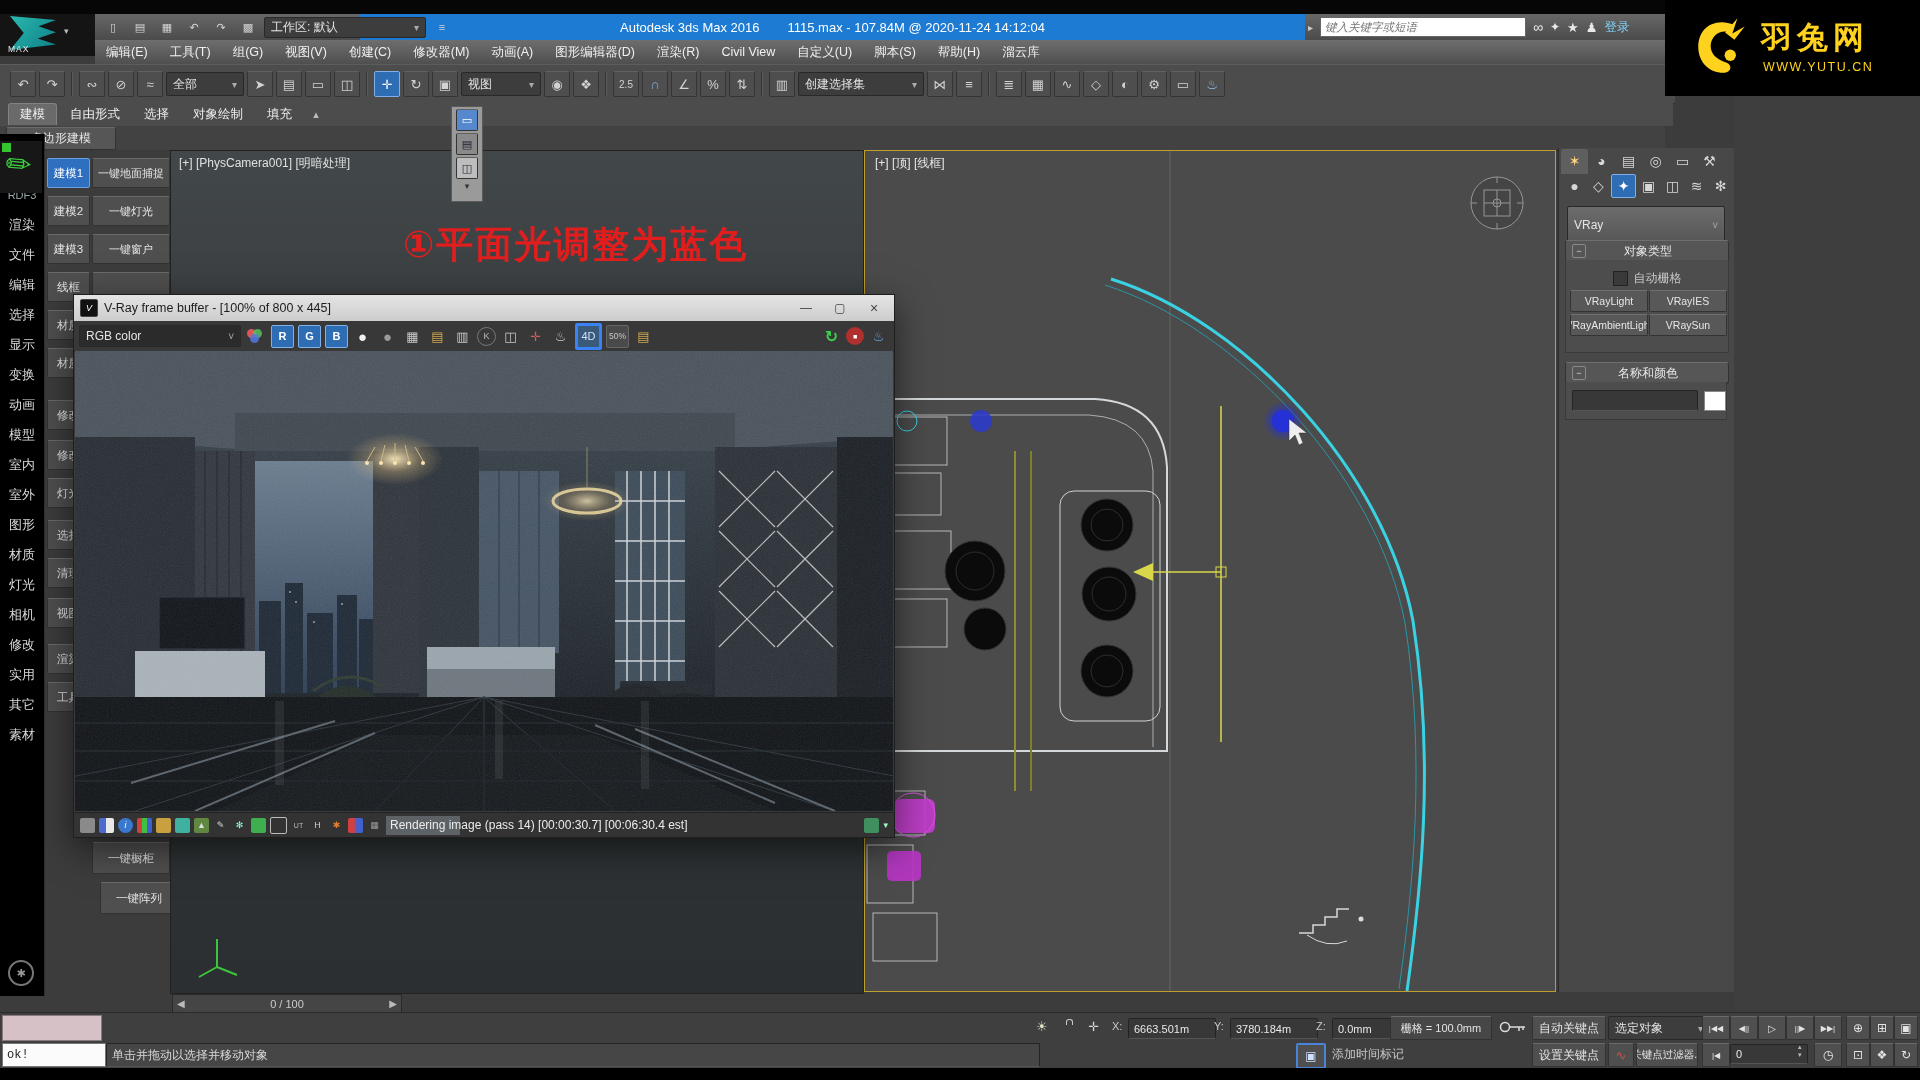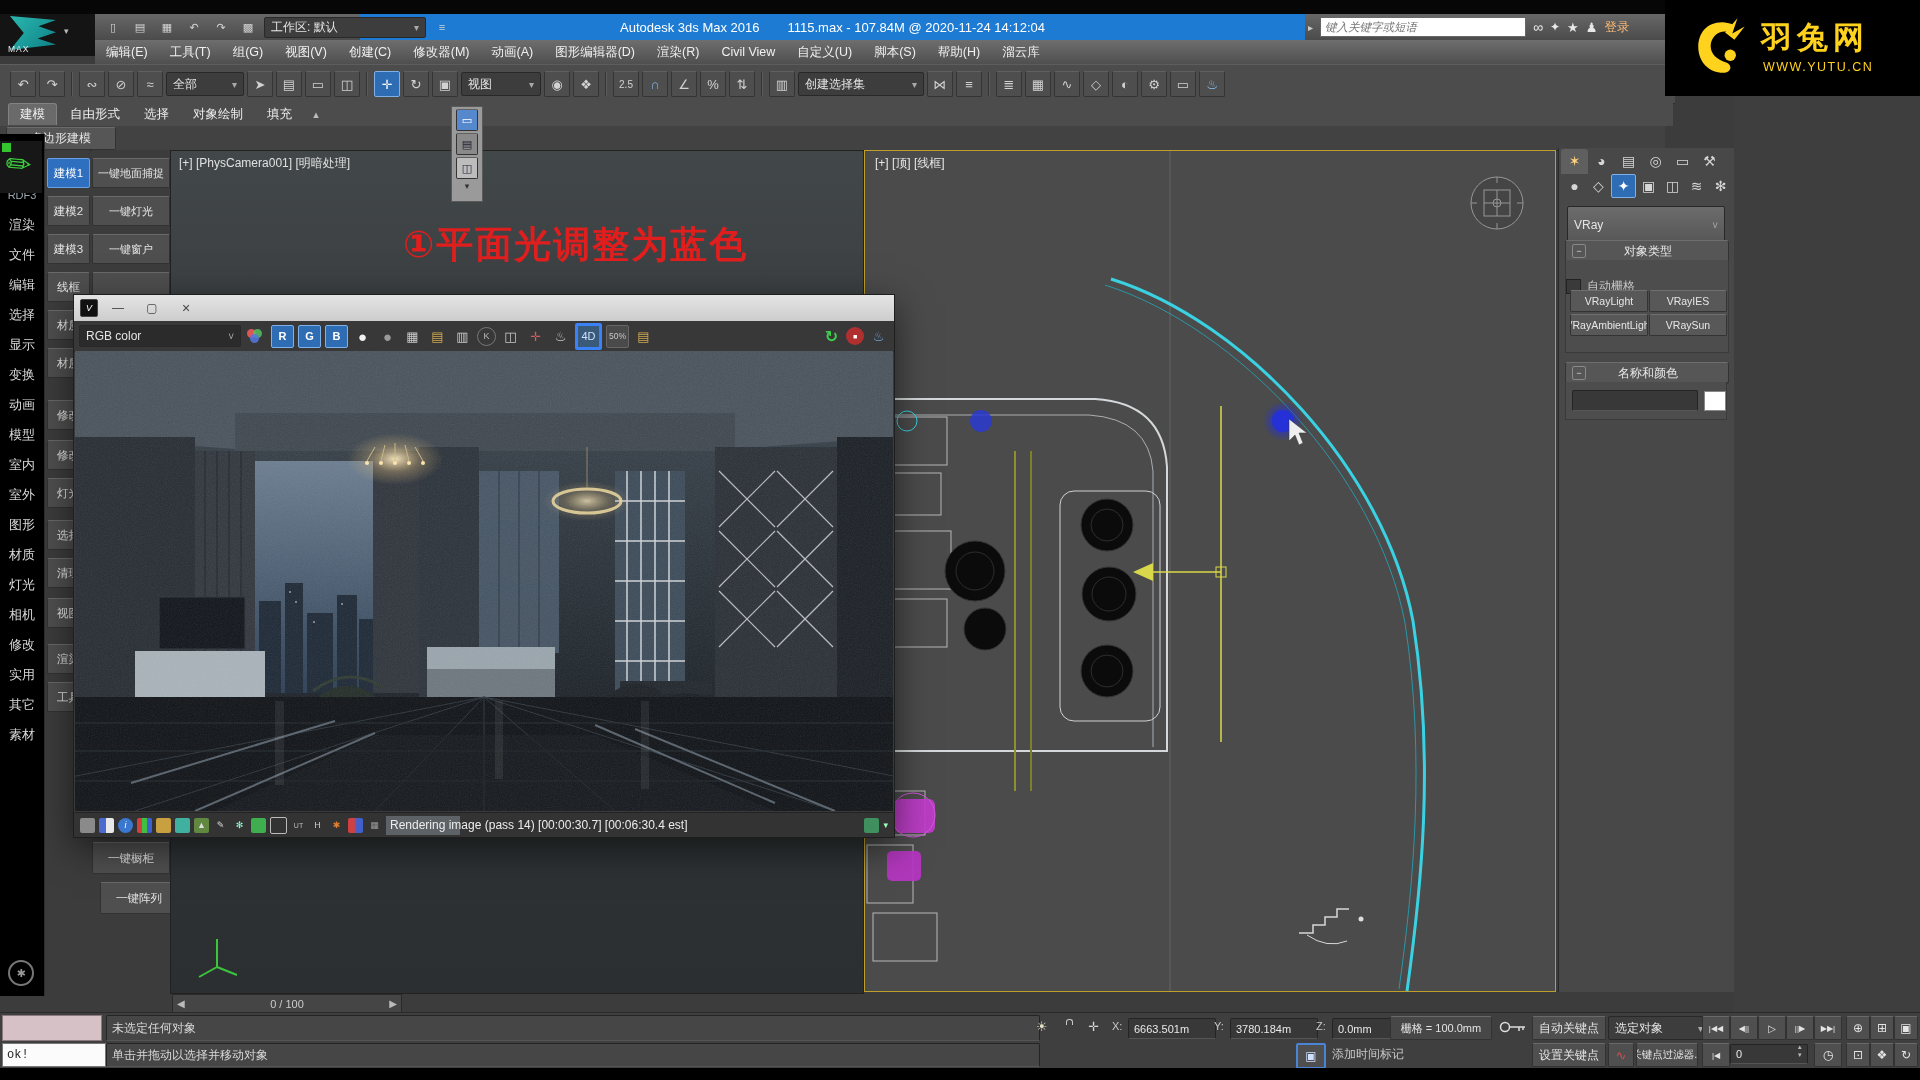--- a/index.html
+++ b/index.html
@@ -67,21 +67,21 @@
     <span style="color:#fff;font-size:13px">1115.max - 107.84M @ 2020-11-24 14:12:04</span>
   </div>
 
   <div class="abs row" style="left:1308px;top:17px;height:20px;gap:7px;z-index:5">
     <span style="color:#ccc;font-size:10px">▸</span>
     <input class="search" placeholder="键入关键字或短语" style="">
     <span style="color:#e8e8e8;font-size:14px">∞</span>
     <span style="color:#e8e8e8;font-size:12px">✦</span>
     <span style="color:#e8e8e8;font-size:13px">★</span>
     <span style="color:#e8e8e8;font-size:13px">♟</span>
-    <span style="color:#fdba74;font-size:12.5px">登录</span>
+    <span style="color:#7dd3fc;font-size:12.5px">登录</span>
   </div>
 
   <div class="abs" style="left:1665px;top:0;width:255px;height:96px;background:#000;z-index:7">
     <svg class="abs" style="left:26px;top:14px" width="62" height="66" viewBox="0 0 60 64">
       <path d="M30 8 C15 8 7 19 7 32 c0 15 11 25 24 25 9 0 9-8 3-10 -9-3-15-8-15-16 0-9 8-15 15-14 6 1 8-3 6-7 -3-1-6-2-10-2z" fill="#ffd21e"></path>
       <path d="M33 18 L45 4 L40 19 L52 12 L42 25 Z" fill="#ffd21e"></path>
       <circle cx="38" cy="40" r="5.5" fill="#ffd21e"></circle>
     </svg>
     <div class="abs wm-brand" style="left:96px;top:22px">羽兔网</div>
     <div class="abs wm-url" style="left:98px;top:60px">WWW.YUTU.CN</div>
@@ -323,20 +323,21 @@
         <circle cx="62" cy="16" r="2.5" fill="#ddd" stroke="none"></circle>
       </g>
     </svg>
     <span class="abs" style="left:10px;top:4px;color:#e8e8e8;font-size:12px">[+] [顶] [线框]</span>
   </div>
 
   <div class="abs" style="left:73px;top:294px;width:820px;height:542px;background:#3a3a3a;border:1px solid #1e1e1e;box-shadow:0 10px 34px rgba(0,0,0,.55);z-index:50">
 
     <div class="row" style="height:26px;background:linear-gradient(#e4e4e4,#cdcdcd);padding:0 6px;gap:6px">
       <span style="width:16px;height:16px;background:#111;border-radius:2px;display:flex;align-items:center;justify-content:center;color:#fff;font-size:9px;font-style:italic;border:1px solid #444">V</span>
+      <span style="flex:1;color:#1d1d1d;font-size:12.5px">V-Ray frame buffer - [100% of 800 x 445]</span>
       <span style="width:28px;text-align:center;color:#444;font-size:12px">—</span>
       <span style="width:28px;text-align:center;color:#444;font-size:12px">▢</span>
       <span style="width:28px;text-align:center;color:#444;font-size:14px">×</span>
     </div>
 
     <div class="row" style="height:30px;background:#383838;border-bottom:1px solid #262626;padding:0 5px;gap:4px">
       <span class="dd" style="width:148px;height:20px;background:#2b2b2b">
         <span>RGB color</span>
         <span class="car">˅</span>
       </span>
@@ -554,21 +555,21 @@
     <span class="abs dd" style="left:8px;top:58px;width:158px;height:38px;background:linear-gradient(#6c6c6c,#565656);box-sizing:border-box">
       <span>VRay</span>
       <span class="car">˅</span>
     </span>
 
     <div class="roll-hd" style="top:92px">
       <span class="minus">−</span>
       <span class="t">对象类型</span>
     </div>
     <div class="abs" style="left:6px;top:112px;width:162px;height:92px;background:#4d4d4d;border:1px solid #3a3a3a;border-top:none">
-      <div class="row" style="justify-content:flex-start;height:24px;gap:6px;margin-top:14px">
+      <div class="row" style="justify-content:center;height:24px;gap:6px;margin-top:6px">
         <span style="width:13px;height:13px;background:#3a3a3a;border:1px solid #222"></span>
         <span class="lbl">自动栅格</span>
       </div>
       <span class="cpbtn" style="left:4px;top:30px;width:76px">VRayLight</span>
       <span class="cpbtn" style="left:83px;top:30px;width:76px">VRayIES</span>
       <span class="cpbtn" style="left:4px;top:54px;width:76px">VRayAmbientLight</span>
       <span class="cpbtn" style="left:83px;top:54px;width:76px">VRaySun</span>
     </div>
 
     <div class="roll-hd" style="top:214px">
@@ -579,23 +580,20 @@
       <span class="fld" style="width:116px"></span>
       <span style="width:20px;height:18px;background:#fff;border:1px solid #888"></span>
     </div>
   </div>
 
   <div class="abs" style="left:1734px;top:96px;width:186px;height:916px;background:#3e3e3e"></div>
 
   <div class="abs" style="left:0;top:1012px;width:1920px;height:56px;background:#3f3f3f;border-top:1px solid #2a2a2a">
     
     <div class="abs" style="left:2px;top:2px;width:98px;height:24px;background:#d6c2c6;border:1px solid #8a7a7e"></div>
-    <div class="abs fld" style="left:106px;top:2px;width:922px;height:24px;background:#464646;font-size:12px;color:#d8d8d8">
-        <span>未选定任何对象</span>
-      </div>
     <span class="abs" style="left:1036px;top:6px;color:#e0e0c0;font-size:13px">☀</span>
     <span class="abs lock" style="left:1064px;top:11px"></span>
     <span class="abs" style="left:1088px;top:6px;color:#d8d8d8;font-size:13px">✛</span>
     <span class="abs lbl" style="left:1112px;top:7px;font-size:11px">X:</span>
     <span class="abs fld" style="left:1128px;top:5px;width:76px">
         <span>6663.501m</span>
       </span>
     <span class="abs lbl" style="left:1214px;top:7px;font-size:11px">Y:</span>
     <span class="abs fld" style="left:1230px;top:5px;width:76px">
         <span>3780.184m</span>

